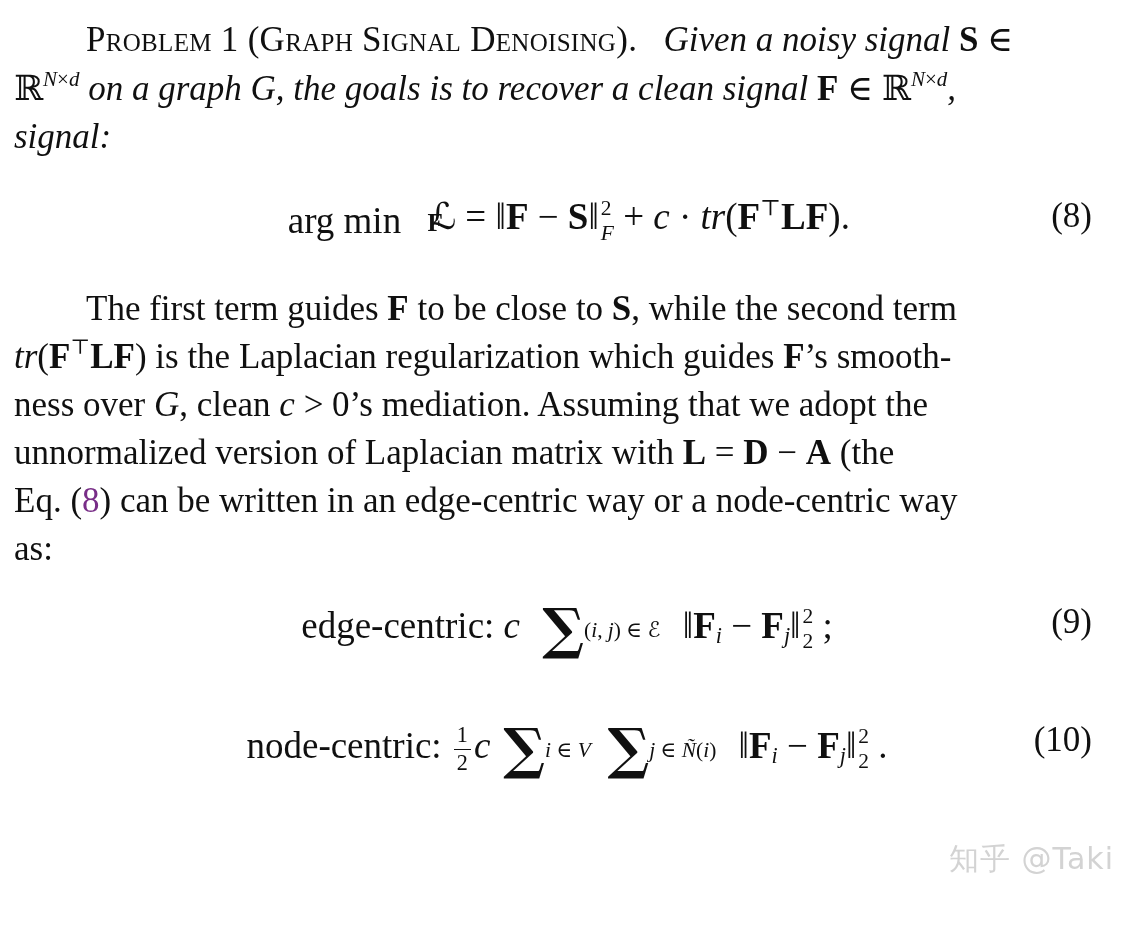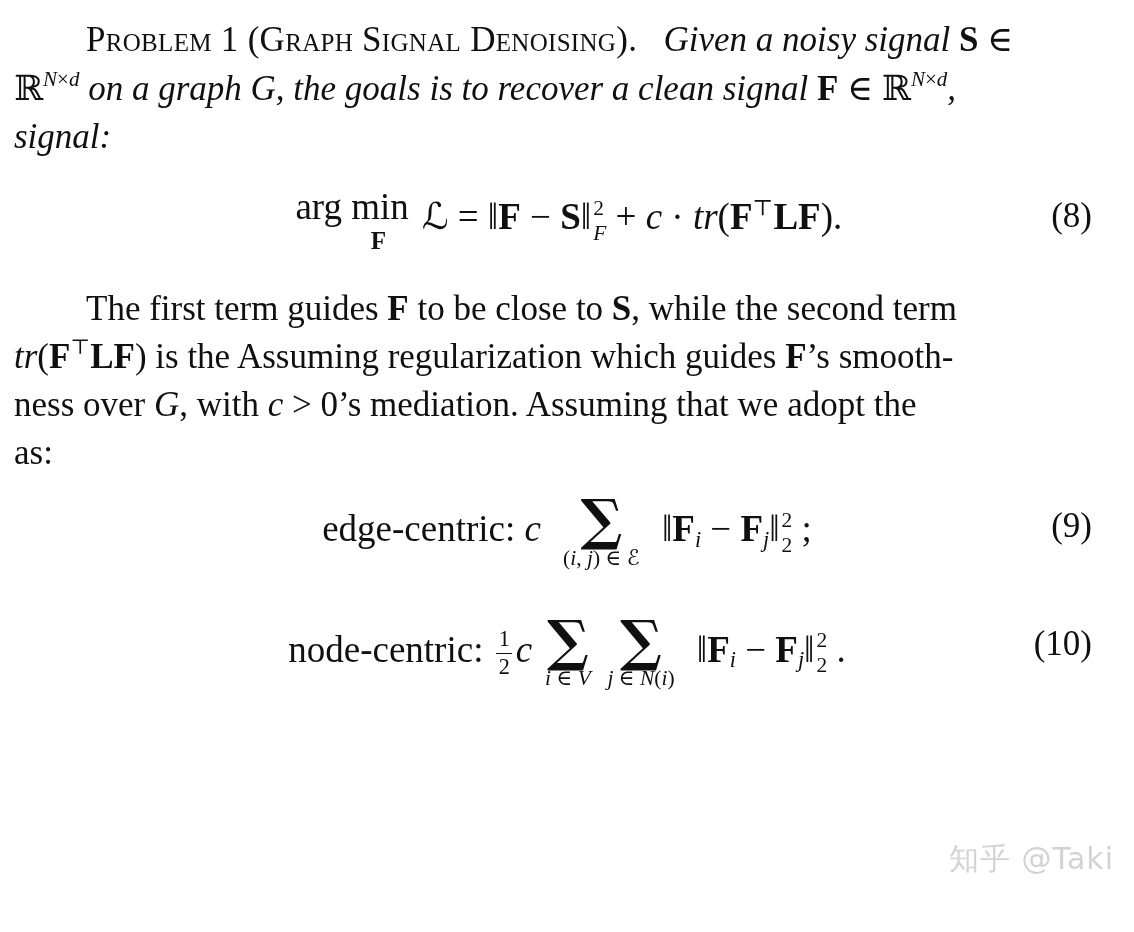--- a/index.html
+++ b/index.html
@@ -19,21 +19,21 @@
   .rm{font-style:normal;}
   .it{font-style:italic;}
   .bf{font-weight:bold;font-style:normal;}
   .sc{font-variant:small-caps;letter-spacing:.3px;}
   .cal{font-style:italic;}
   .bb,.scr{font-family:"DejaVu Serif","DejaVu Sans",serif;}
   .link{color:#782d87;}
   .msup{font-size:60%;vertical-align:.65em;line-height:0;}
   .msub{font-size:60%;vertical-align:-.25em;line-height:0;}
   .supsub{display:inline-flex;flex-direction:column;align-items:flex-start;font-size:58%;line-height:1.15;vertical-align:middle;margin-left:2px;}
-  .ustack{display:inline-flex;flex-direction:column;align-items:center;vertical-align:middle;margin:8px .1em;}
+  .ustack{display:inline-flex;align-items:center;vertical-align:middle;margin:8px .1em;}
   .utop{line-height:.95;}
   .ubot{font-size:58%;line-height:1;margin-top:.12em;white-space:pre;}
   .argmin .ubot{transform:translateX(1.05em);font-size:68%;}
   .sum{font-family:"DejaVu Serif","DejaVu Sans",serif;font-size:1.5em;line-height:.85;font-weight:bold;}
   .frac{display:inline-flex;flex-direction:column;align-items:center;vertical-align:middle;font-size:60%;line-height:1.1;margin:0 .15em;}
   .frac .num{border-bottom:.09em solid currentColor;padding:0 .12em .06em;}
   .frac .den{padding-top:.06em;}
   .eq{position:relative;display:flex;align-items:center;justify-content:center;font-size:37px;}
   #eq8{height:104px;margin-top:8px;}
   #eq9{height:112px;}
@@ -60,22 +60,24 @@
     <div class="line"><span class="it">signal:</span></div>
   </div>
 
   <div class="eq" id="eq8">
     <span class="eqbody"><span class="argmin ustack"><span class="utop"><span class="rm">arg min</span></span><span class="ubot"><span class="bf">F</span></span></span><span class="rm"> </span><span class="scr">ℒ</span><span class="rm"> = </span><span class="rm">‖</span><span class="bf">F</span><span class="rm"> − </span><span class="bf">S</span><span class="rm">‖</span><span class="supsub"><span class="ss-sup"><span class="rm">2</span></span><span class="ss-sub"><span class="it">F</span></span></span><span class="rm"> + </span><span class="it">c</span><span class="rm"> · </span><span class="it">tr</span><span class="rm">(</span><span class="bf">F</span><span class="msup"><span class="rm">⊤</span></span><span class="bf">LF</span><span class="rm">)</span><span class="rm">.</span></span>
     <span class="eqnum">(8)</span>
   </div>
 
   <div class="para p2">
     <div class="line indent"><span class="rm">The first term guides </span><span class="bf">F</span><span class="rm"> to be close to </span><span class="bf">S</span><span class="rm">, while the second term</span></div>
-    <div class="line"><span class="it">tr</span><span class="rm">(</span><span class="bf">F</span><span class="msup"><span class="rm">⊤</span></span><span class="bf">LF</span><span class="rm">) is the Assuming regularization which guides </span><span class="bf">F</span><span class="rm">’s smooth-</span></div>
-    <div class="line"><span class="rm">ness over </span><span class="cal">G</span><span class="rm">, with </span><span class="it">c</span><span class="rm"> &gt; 0’s mediation. Assuming that we adopt the</span></div>
+    <div class="line"><span class="it">tr</span><span class="rm">(</span><span class="bf">F</span><span class="msup"><span class="rm">⊤</span></span><span class="bf">LF</span><span class="rm">) is the Laplacian regularization which guides </span><span class="bf">F</span><span class="rm">’s smooth-</span></div>
+    <div class="line"><span class="rm">ness over </span><span class="cal">G</span><span class="rm">, clean </span><span class="it">c</span><span class="rm"> &gt; 0’s mediation. Assuming that we adopt the</span></div>
+    <div class="line"><span class="rm">unnormalized version of Laplacian matrix with </span><span class="bf">L</span><span class="rm"> = </span><span class="bf">D</span><span class="rm"> − </span><span class="bf">A</span><span class="rm"> (the</span></div>
+    <div class="line"><span class="rm">Eq. (</span><span class="rm link">8</span><span class="rm">) can be written in an edge-centric way or a node-centric way</span></div>
     <div class="line"><span class="rm">as:</span></div>
   </div>
 
   <div class="eq" id="eq9">
     <span class="eqbody"><span class="rm">edge-centric: </span><span class="it">c</span><span class="rm">  </span><span class="ustack"><span class="utop"><span class="sum">∑</span></span><span class="ubot"><span class="rm">(</span><span class="it">i</span><span class="rm">, </span><span class="it">j</span><span class="rm">) ∈ </span><span class="scr">ℰ</span></span></span><span class="rm">  </span><span class="rm">‖</span><span class="bf">F</span><span class="msub"><span class="it">i</span></span><span class="rm"> − </span><span class="bf">F</span><span class="msub"><span class="it">j</span></span><span class="rm">‖</span><span class="supsub"><span class="ss-sup"><span class="rm">2</span></span><span class="ss-sub"><span class="rm">2</span></span></span><span class="rm"> ;</span></span>
     <span class="eqnum">(9)</span>
   </div>
 
   <div class="eq" id="eq10">
     <span class="eqbody"><span class="rm">node-centric: </span><span class="frac"><span class="num"><span class="rm">1</span></span><span class="den"><span class="rm">2</span></span></span><span class="it">c</span><span class="rm"> </span><span class="ustack"><span class="utop"><span class="sum">∑</span></span><span class="ubot"><span class="it">i</span><span class="rm"> ∈ </span><span class="cal">V</span></span></span><span class="rm"> </span><span class="ustack"><span class="utop"><span class="sum">∑</span></span><span class="ubot"><span class="it">j</span><span class="rm"> ∈ </span><span class="cal">Ñ</span><span class="rm">(</span><span class="it">i</span><span class="rm">)</span></span></span><span class="rm">  </span><span class="rm">‖</span><span class="bf">F</span><span class="msub"><span class="it">i</span></span><span class="rm"> − </span><span class="bf">F</span><span class="msub"><span class="it">j</span></span><span class="rm">‖</span><span class="supsub"><span class="ss-sup"><span class="rm">2</span></span><span class="ss-sub"><span class="rm">2</span></span></span><span class="rm"> .</span></span>

